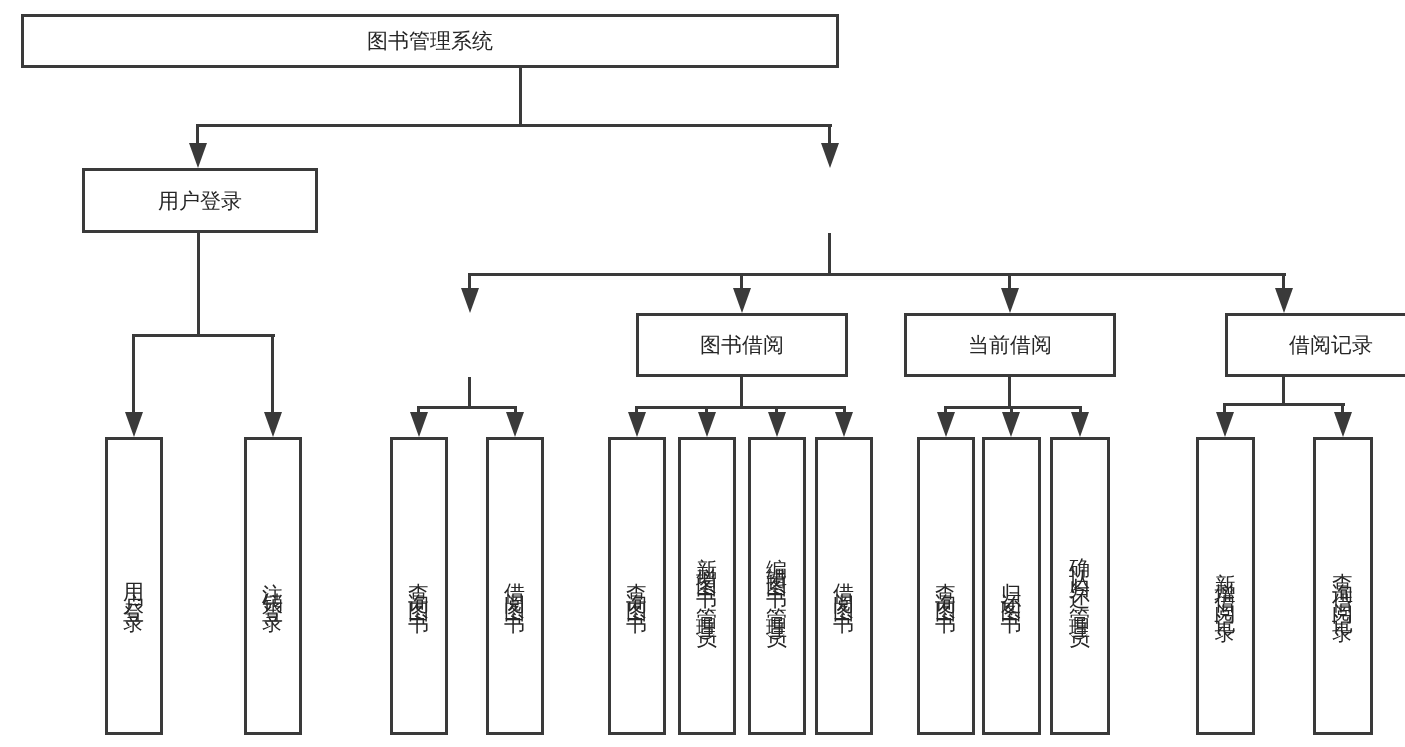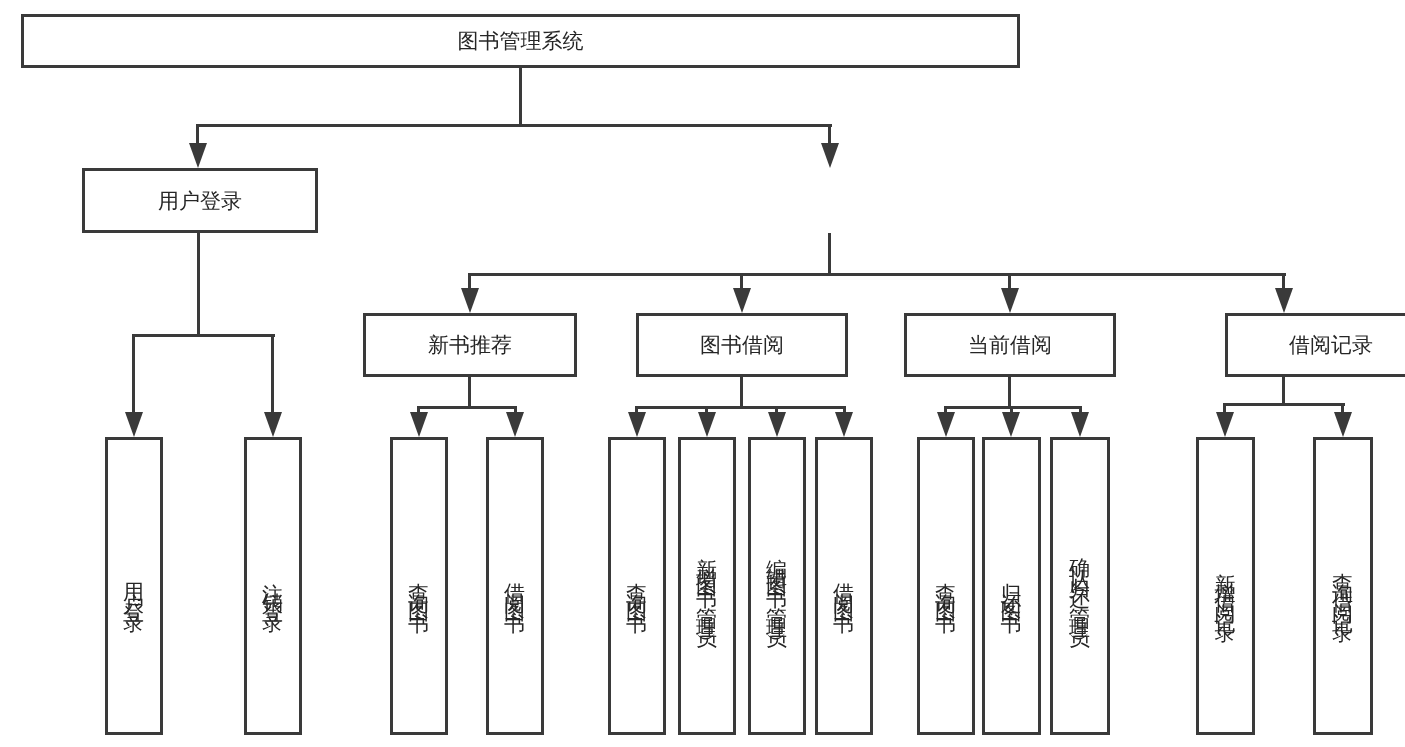--- a/index.html
+++ b/index.html
@@ -83,25 +83,24 @@
   <div class="v" style="left:1079px;top:406px;height:9px;"></div>
   <div class="a" style="left:1071px;top:412px;"></div>
 
   <div class="v" style="left:1282px;top:377px;height:29px;"></div>
   <div class="h" style="left:1223px;top:403px;width:122px;"></div>
   <div class="v" style="left:1223px;top:403px;height:11px;"></div>
   <div class="a" style="left:1216px;top:412px;"></div>
   <div class="v" style="left:1341px;top:403px;height:11px;"></div>
   <div class="a" style="left:1334px;top:412px;"></div>
 
-  <div class="b" style="left:21px;top:14px;width:999px;height:54px;">图书管理系统</div>
+  <div class="b" style="left:21px;top:14px;width:818px;height:54px;">图书管理系统</div>
 
   <div class="b" style="left:82px;top:168px;width:236px;height:65px;">用户登录</div>
 
-  <div class="b" style="left:363px;top:313px;width:214px;height:64px;">新书推荐</div>
   <div class="b" style="left:636px;top:313px;width:212px;height:64px;">图书借阅</div>
   <div class="b" style="left:904px;top:313px;width:212px;height:64px;">当前借阅</div>
   <div class="b" style="left:1178px;top:313px;width:212px;height:64px;margin-left:47px;">借阅记录</div>
 
   <div class="b vb" style="left:105px;top:437px;width:58px;height:298px;">用户登录</div>
   <div class="b vb" style="left:244px;top:437px;width:58px;height:298px;">注销登录</div>
 
   <div class="b vb" style="left:390px;top:437px;width:58px;height:298px;">查询图书</div>
   <div class="b vb" style="left:486px;top:437px;width:58px;height:298px;">借阅图书</div>
 

